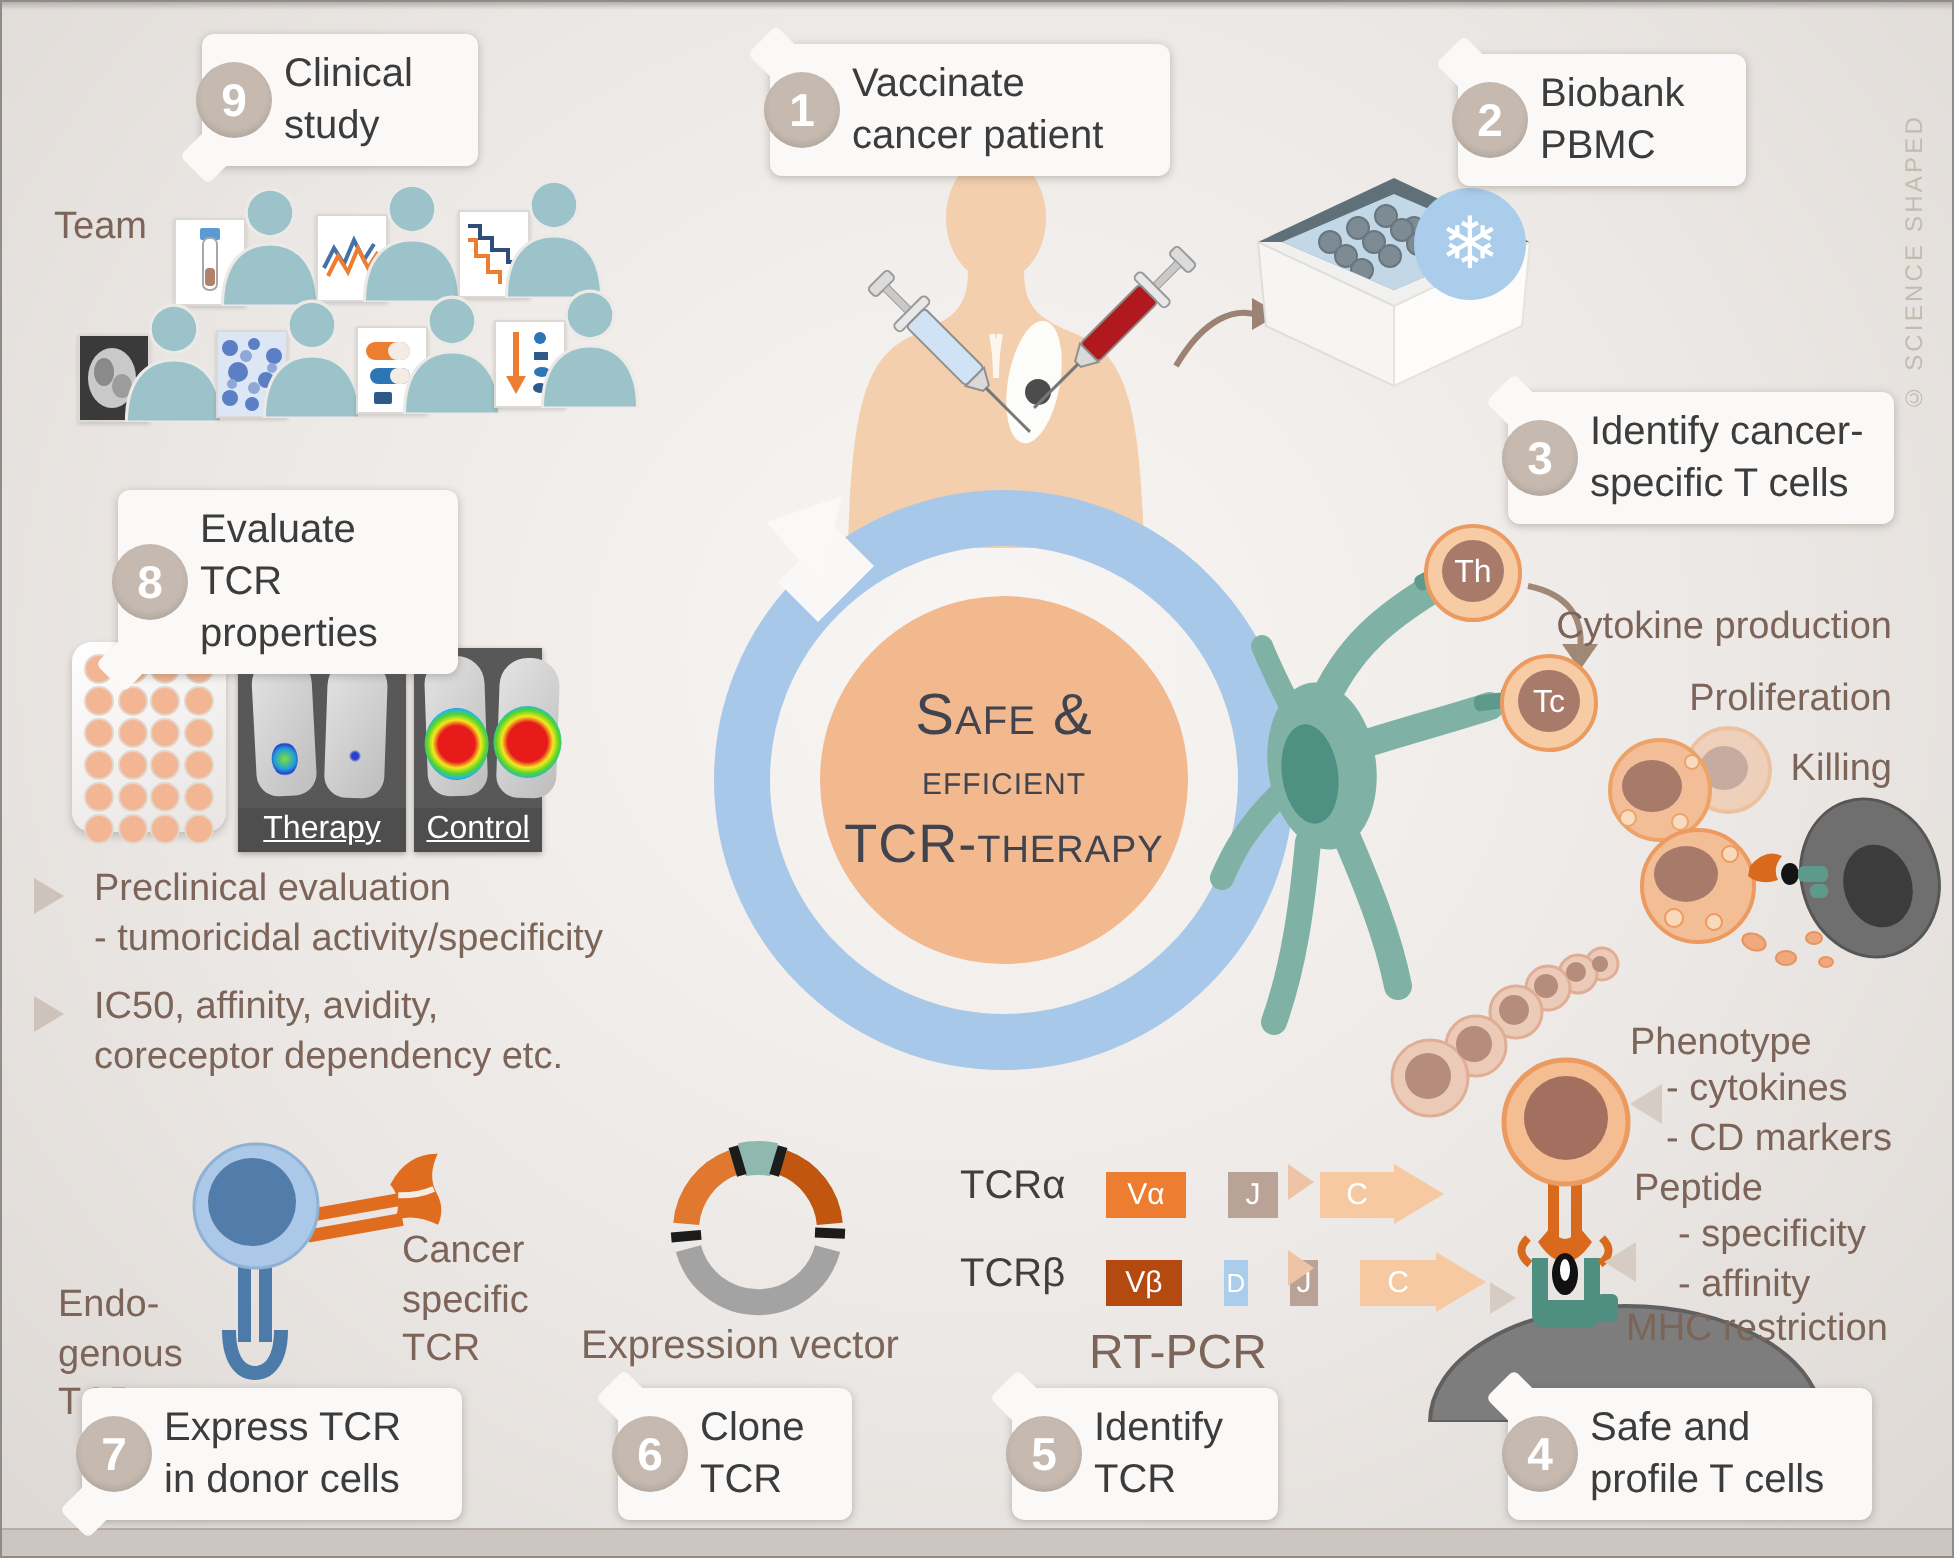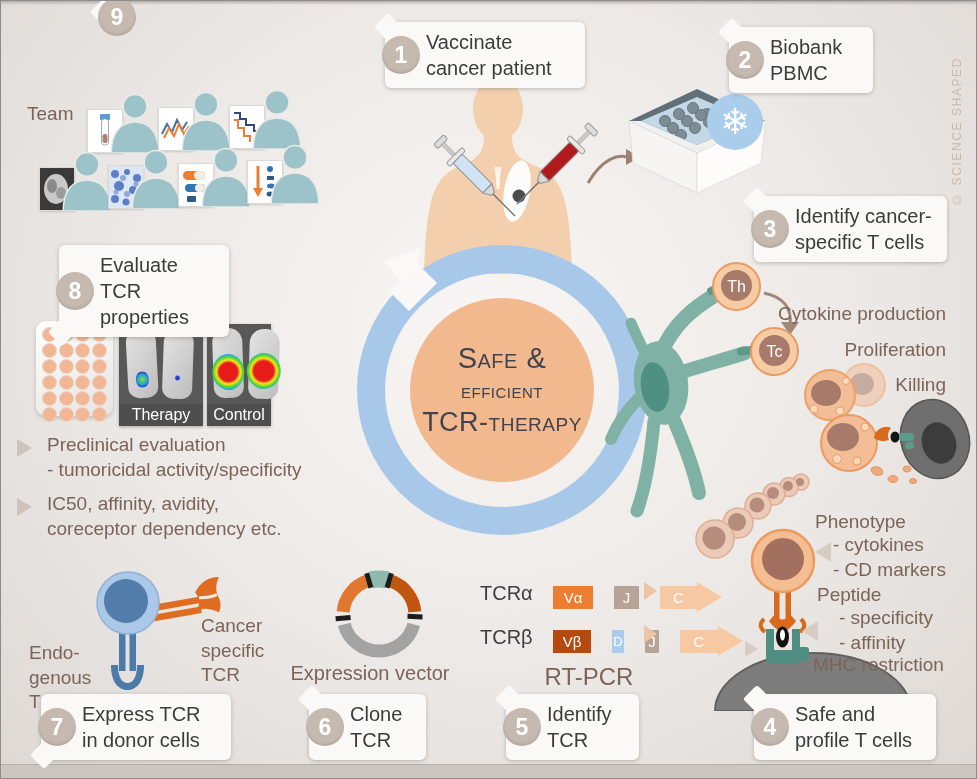--- a/index.html
+++ b/index.html
@@ -45,21 +45,21 @@
   .corecircle .l1{font-size:29px;} .corecircle .l2{font-size:21px;margin:4px 0;} .corecircle .l3{font-size:27px;}
   .snow{left:706px;top:93px;width:56px;height:56px;border-radius:50%;background:#a9cdeb;
     display:flex;align-items:center;justify-content:center;color:#fff;font-size:36px;z-index:4;}
   .wellplate{left:35px;top:320px;width:77px;height:95px;border-radius:10px;
     background:linear-gradient(150deg,#ffffff,#e7e4e1);box-shadow:0 2px 4px rgba(0,0,0,.2);
     display:grid;grid-template-columns:repeat(4,1fr);gap:1px;padding:6px;box-sizing:border-box;}
   .wellplate i{display:block;width:13px;height:13px;border-radius:50%;background:#f2b695;
     border:1px solid #e3d6cc;justify-self:center;align-self:center;}
   .mpanel{position:absolute;top:323px;height:102px;background:#585858;box-shadow:0 1px 3px rgba(0,0,0,.3);}
   .mpanel .mlab{position:absolute;left:0;right:0;bottom:0;height:22px;background:#4e4e4e;
-    color:#fff;font-size:16px;display:flex;align-items:center;justify-content:center;}
+    color:#fff;font-size:16px;display:flex;align-items:center;justify-content:center;text-decoration:underline;}
   .mouse{position:absolute;width:30px;height:70px;border-radius:14px 14px 11px 11px;
     background:linear-gradient(120deg,#e4e4e4,#bdbdbd);}
   .spot{position:absolute;border-radius:50%;}
   .ptr-l{width:0;height:0;border-top:10px solid transparent;border-bottom:10px solid transparent;
     border-right:16px solid #d6ccc3;position:absolute;}
   .ptr-r{width:0;height:0;border-top:8px solid transparent;border-bottom:8px solid transparent;
     border-left:13px solid #d6ccc3;position:absolute;}
   .chev{width:0;height:0;border-top:9px solid transparent;border-bottom:9px solid transparent;
     border-left:13px solid #edc5a6;position:absolute;}
   .tri{width:0;height:0;border-top:9px solid transparent;border-bottom:9px solid transparent;
@@ -536,16 +536,18 @@
     <span class="lbl">Express TCR
 in donor cells</span>
     </div>
   <div class="tag nb" style="left:58px;top:244px;width:170px">
     <span class="num">8</span>
     <span class="lbl">Evaluate TCR
 properties</span>
     </div>
   <div class="tag nb" style="left:100px;top:16px;width:138px">
     <span class="num">9</span>
+    <span class="lbl">Clinical
+study</span>
     </div>
 
   <div class="abs bottom-strip"></div>
 </div>
 
 </body></html>

